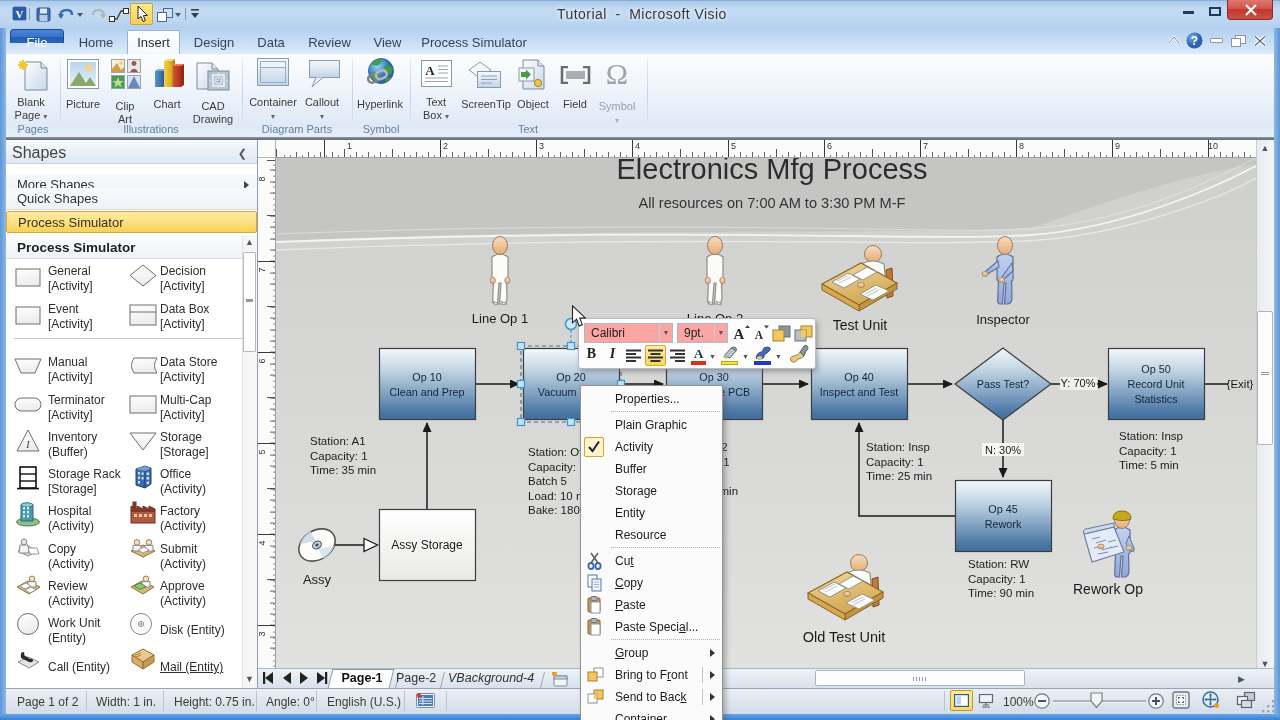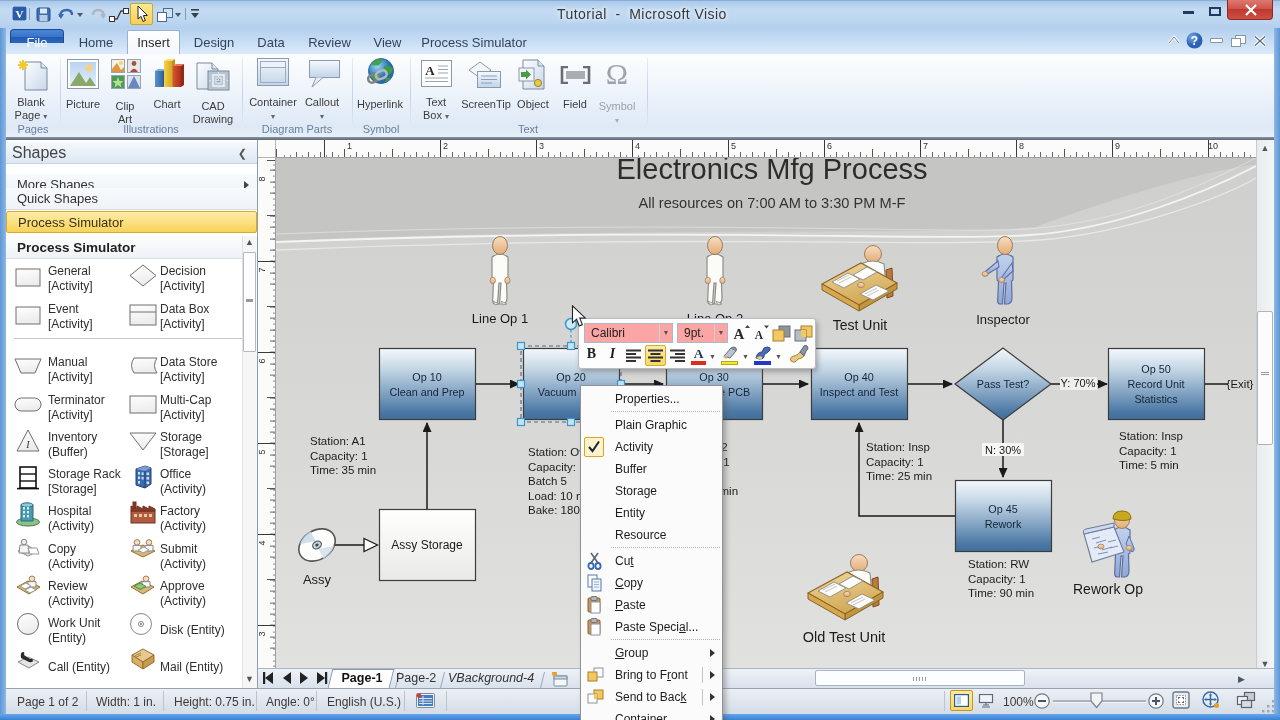--- a/index.html
+++ b/index.html
@@ -536,21 +536,21 @@
     <div class="shape-label" style="left:154px;top:327px;">Office<br>(Activity)</div>
     <div class="shape-label" style="left:42px;top:364px;">Hospital<br>(Activity)</div>
     <div class="shape-label" style="left:154px;top:364px;">Factory<br>(Activity)</div>
     <div class="shape-label" style="left:42px;top:402px;">Copy<br>(Activity)</div>
     <div class="shape-label" style="left:154px;top:402px;">Submit<br>(Activity)</div>
     <div class="shape-label" style="left:42px;top:439px;">Review<br>(Activity)</div>
     <div class="shape-label" style="left:154px;top:439px;">Approve<br>(Activity)</div>
     <div class="shape-label" style="left:42px;top:476px;">Work Unit<br>(Entity)</div>
     <div class="shape-label" style="left:154px;top:483px;">Disk (Entity)</div>
     <div class="shape-label" style="left:42px;top:520px;">Call (Entity)</div>
-    <div class="shape-label" style="left:154px;top:520px;">Mail (Entity)</div>
+    <div class="shape-label" style="left:154px;top:520px;text-decoration:underline;">Mail (Entity)</div>
   </div>
 </div>
 <div class="abs" id="pscroll"></div>
 <div class="abs" id="pthumb">
       <div style="margin:46px auto 0;width:7px;height:1px;border-top:1px solid #999;border-bottom:2px double #999;"></div>
     </div>
 <div class="abs sbtn" style="left:242px;top:237px;width:15px;">▲</div>
 <div class="abs sbtn" style="left:242px;top:674px;width:15px;">▼</div>
 
 <div class="abs" id="rcorner"></div>

